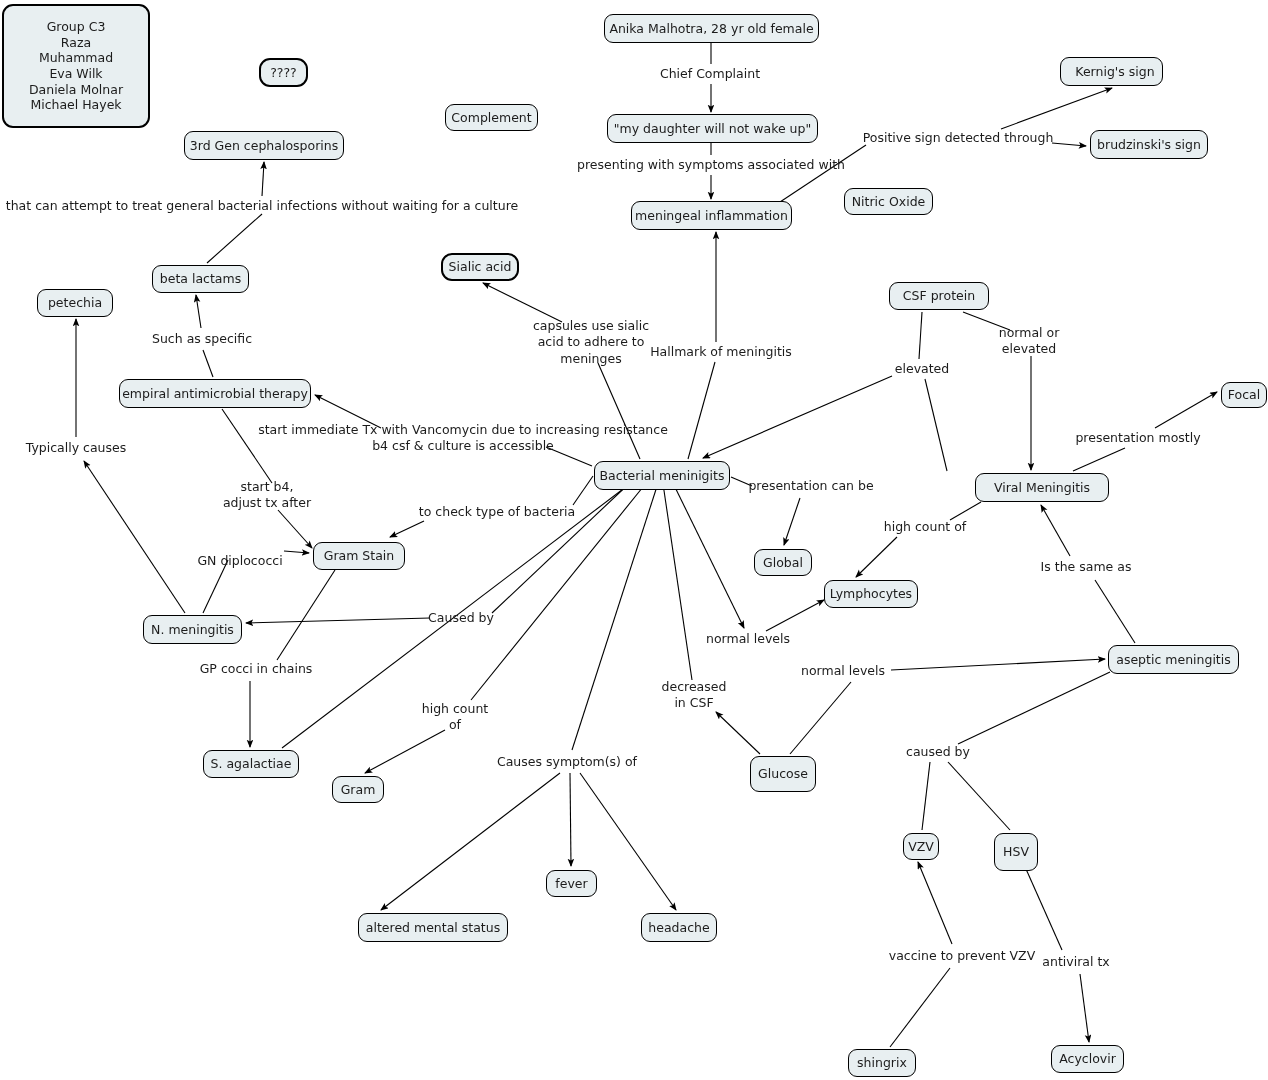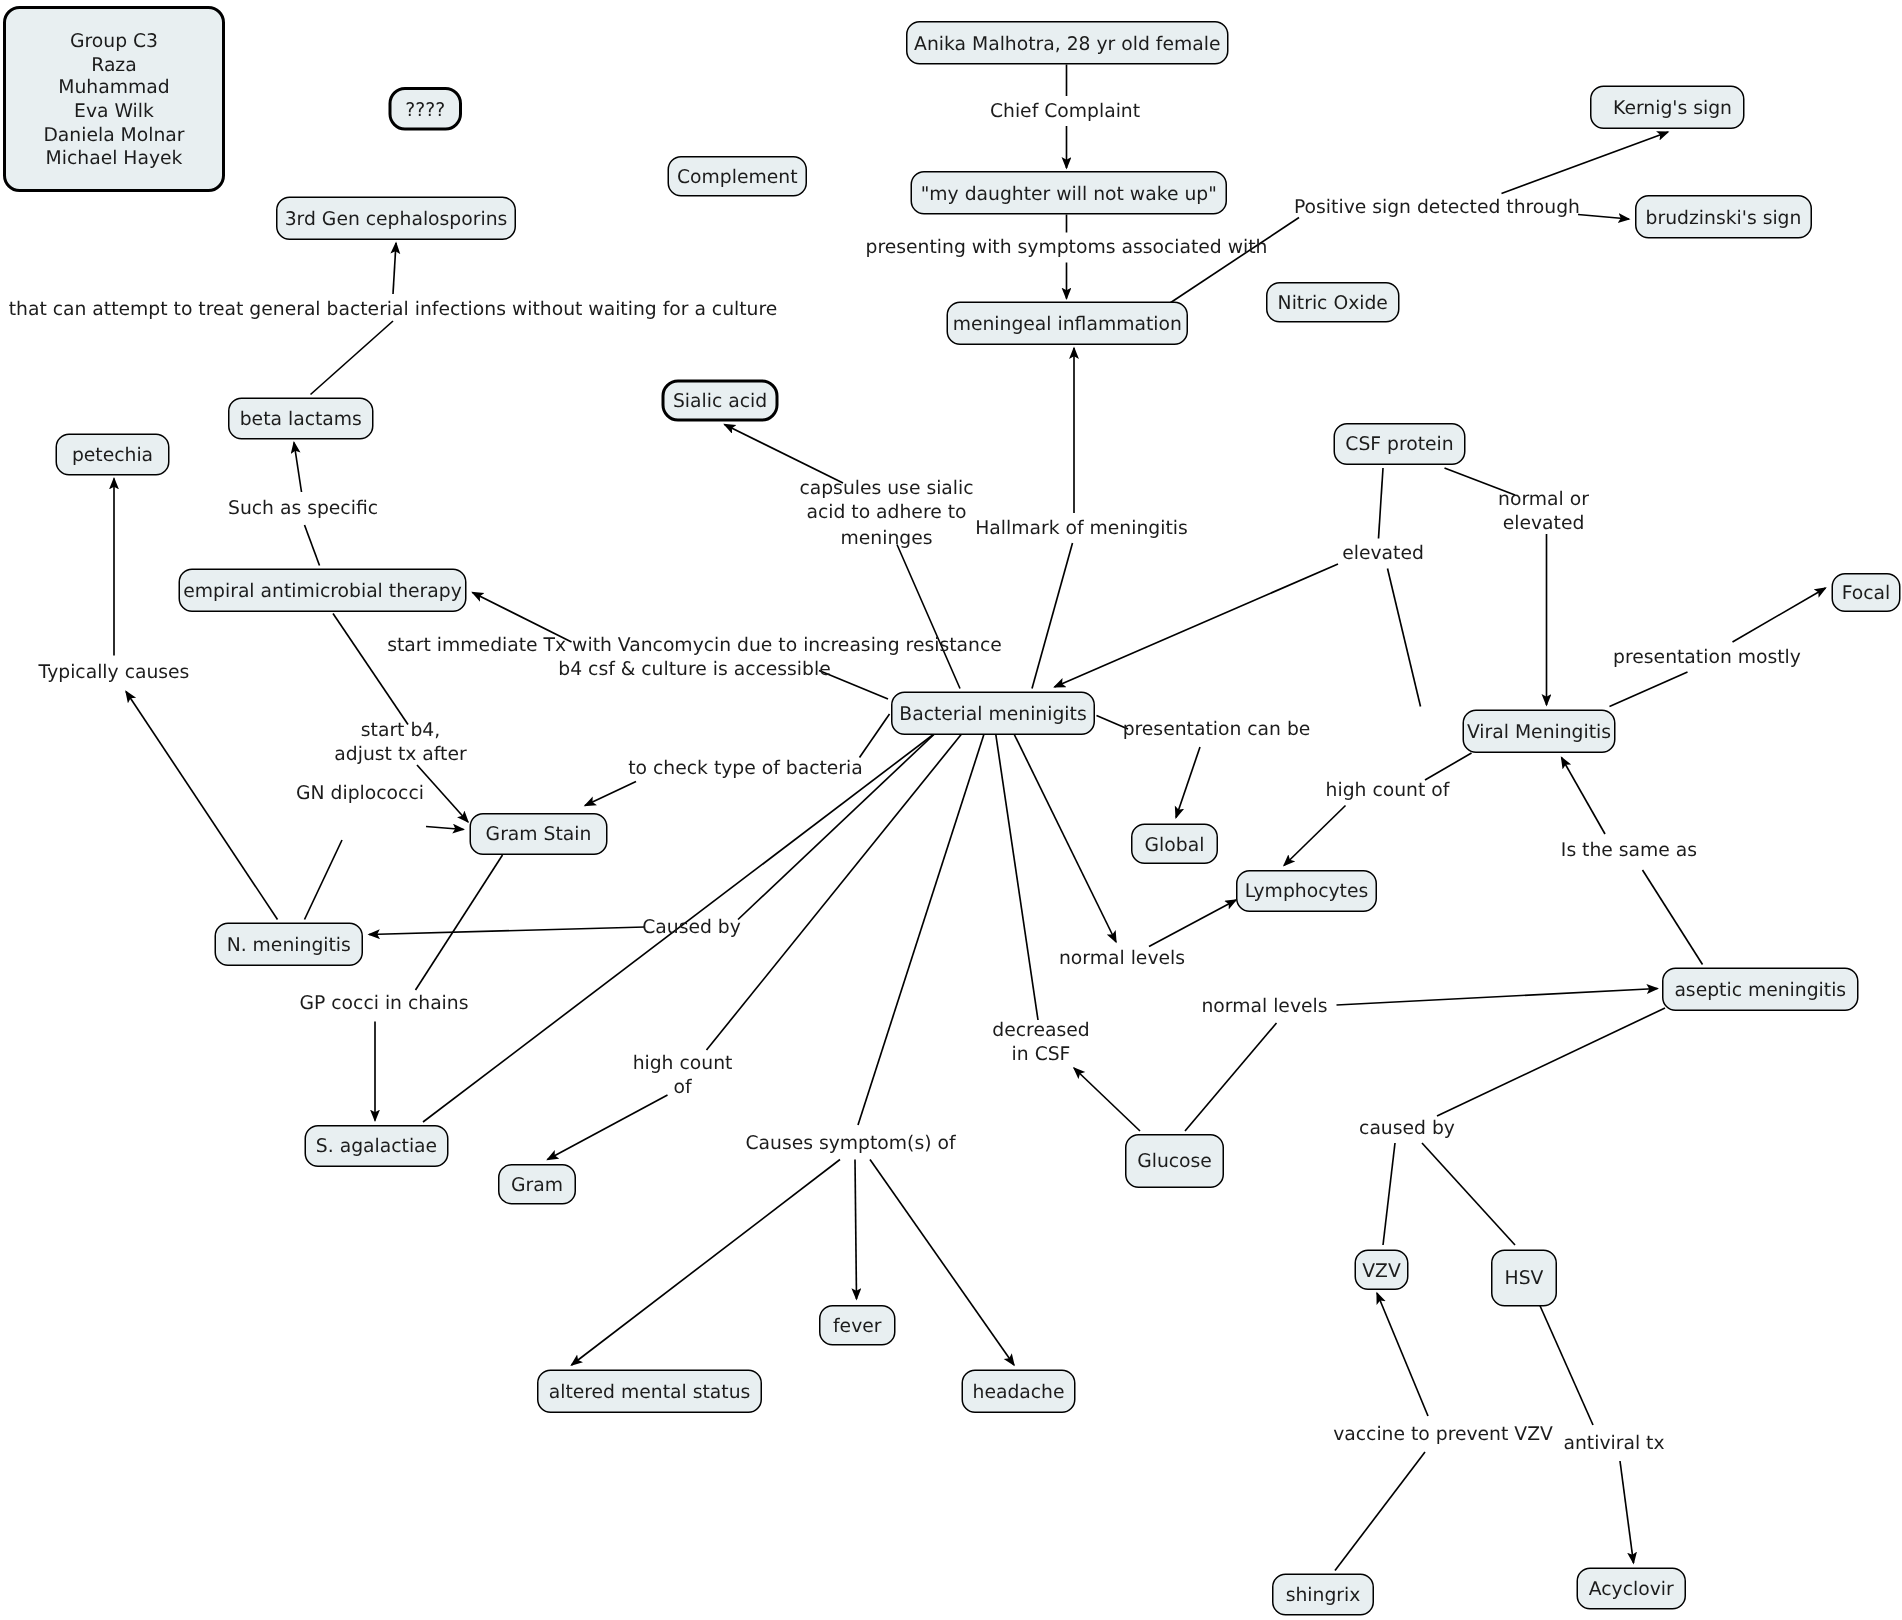--- a/index.html
+++ b/index.html
@@ -101,25 +101,25 @@
     <div class="node" style="left: 445px; top: 104px; width: 93px; height: 27px;">Complement</div>
     <div class="node" style="left: 604px; top: 14px; width: 215px; height: 29px;">Anika Malhotra, 28 yr old female</div>
     <div class="node" style="left: 607px; top: 114px; width: 211px; height: 29px;">"my daughter will not wake up"</div>
     <div class="node" style="left: 631px; top: 201px; width: 161px; height: 29px;">meningeal inflammation</div>
     <div class="node" style="left: 1060px; top: 57px; width: 103px; height: 29px; padding-left: 16px;">Kernig's sign</div>
     <div class="node" style="left: 1090px; top: 130px; width: 118px; height: 29px;">brudzinski's sign</div>
     <div class="node" style="left: 844px; top: 188px; width: 89px; height: 27px;">Nitric Oxide</div>
     <div class="node" style="left: 152px; top: 265px; width: 97px; height: 28px;">beta lactams</div>
     <div class="node" style="left: 37px; top: 289px; width: 76px; height: 28px;">petechia</div>
     <div class="node thick" style="left: 441px; top: 253px; width: 78px; height: 28px;">Sialic acid</div>
-    <div class="node" style="left: 889px; top: 282px; width: 88px; height: 28px;">CSF protein</div>
+    <div class="node" style="left: 889px; top: 282px; width: 100px; height: 28px;">CSF protein</div>
     <div class="node" style="left: 119px; top: 379px; width: 192px; height: 29px;">empiral antimicrobial therapy</div>
     <div class="node" style="left: 1221px; top: 382px; width: 46px; height: 26px;">Focal</div>
     <div class="node" style="left: 594px; top: 461px; width: 136px; height: 29px;">Bacterial meninigits</div>
-    <div class="node" style="left: 975px; top: 473px; width: 102px; height: 29px;">Viral Meningitis</div>
+    <div class="node" style="left: 975px; top: 473px; width: 134px; height: 29px;">Viral Meningitis</div>
     <div class="node" style="left: 313px; top: 542px; width: 92px; height: 28px;">Gram Stain</div>
     <div class="node" style="left: 754px; top: 549px; width: 58px; height: 27px;">Global</div>
     <div class="node" style="left: 824px; top: 580px; width: 94px; height: 28px;">Lymphocytes</div>
     <div class="node" style="left: 143px; top: 615px; width: 99px; height: 29px;">N. meningitis</div>
     <div class="node" style="left: 1108px; top: 645px; width: 131px; height: 29px;">aseptic meningitis</div>
     <div class="node" style="left: 203px; top: 750px; width: 96px; height: 28px;">S. agalactiae</div>
     <div class="node" style="left: 750px; top: 756px; width: 66px; height: 36px;">Glucose</div>
     <div class="node" style="left: 332px; top: 776px; width: 52px; height: 27px;">Gram</div>
     <div class="node" style="left: 903px; top: 833px; width: 36px; height: 27px;">VZV</div>
     <div class="node" style="left: 994px; top: 833px; width: 44px; height: 38px;">HSV</div>
@@ -144,21 +144,21 @@
 elevated</div>
     <div class="lbl" style="left: 463px; top: 438px;">start immediate Tx with Vancomycin due to increasing resistance
 b4 csf &amp; culture is accessible</div>
     <div class="lbl" style="left: 76px; top: 448px;">Typically causes</div>
     <div class="lbl" style="left: 1138px; top: 438px;">presentation mostly</div>
     <div class="lbl" style="left: 267px; top: 495px;">start b4,
 adjust tx after</div>
     <div class="lbl" style="left: 497px; top: 512px;">to check type of bacteria</div>
     <div class="lbl" style="left: 811px; top: 486px;">presentation can be</div>
     <div class="lbl" style="left: 925px; top: 527px;">high count of</div>
-    <div class="lbl" style="left: 240px; top: 529px; text-align: center;">GN diplococci</div>
+    <div class="lbl" style="left: 240px; top: 561px; text-align: center;">GN diplococci</div>
     <div class="lbl" style="left: 1086px; top: 567px;">Is the same as</div>
     <div class="lbl" style="left: 461px; top: 618px;">Caused by</div>
     <div class="lbl" style="left: 748px; top: 639px;">normal levels</div>
     <div class="lbl" style="left: 843px; top: 671px;">normal levels</div>
     <div class="lbl" style="left: 256px; top: 669px;">GP cocci in chains</div>
     <div class="lbl" style="left: 694px; top: 695px;">decreased
 in CSF</div>
     <div class="lbl" style="left: 455px; top: 717px;">high count
 of</div>
     <div class="lbl" style="left: 938px; top: 752px;">caused by</div>

